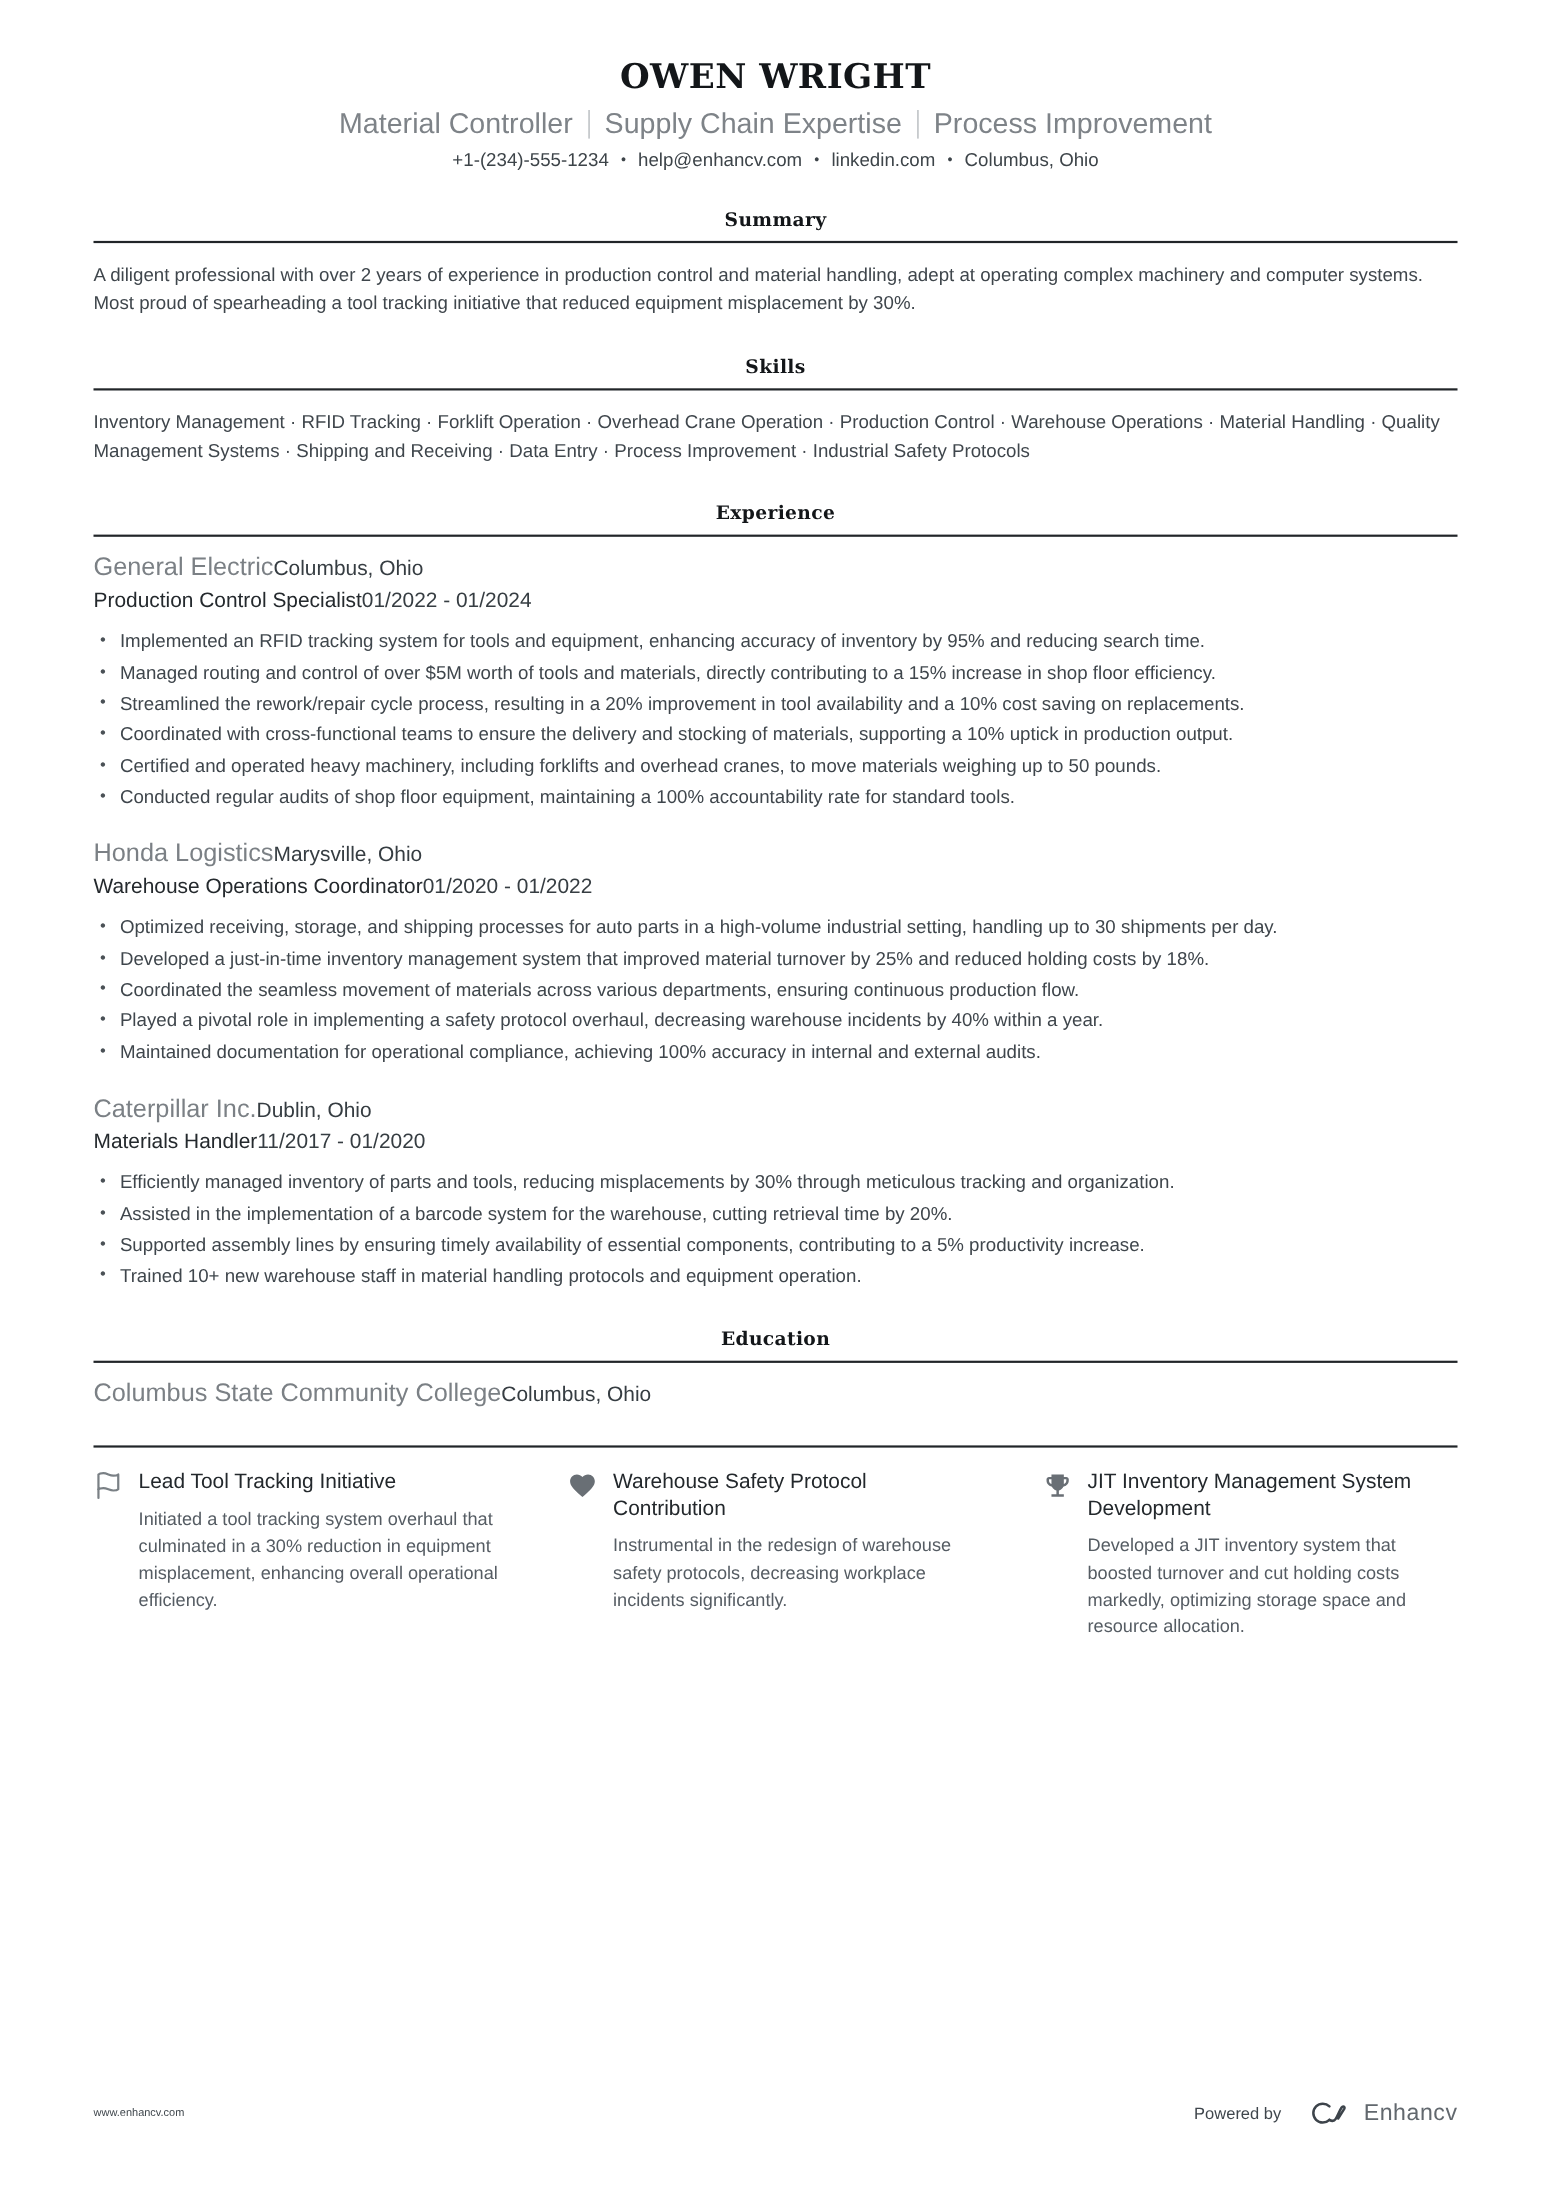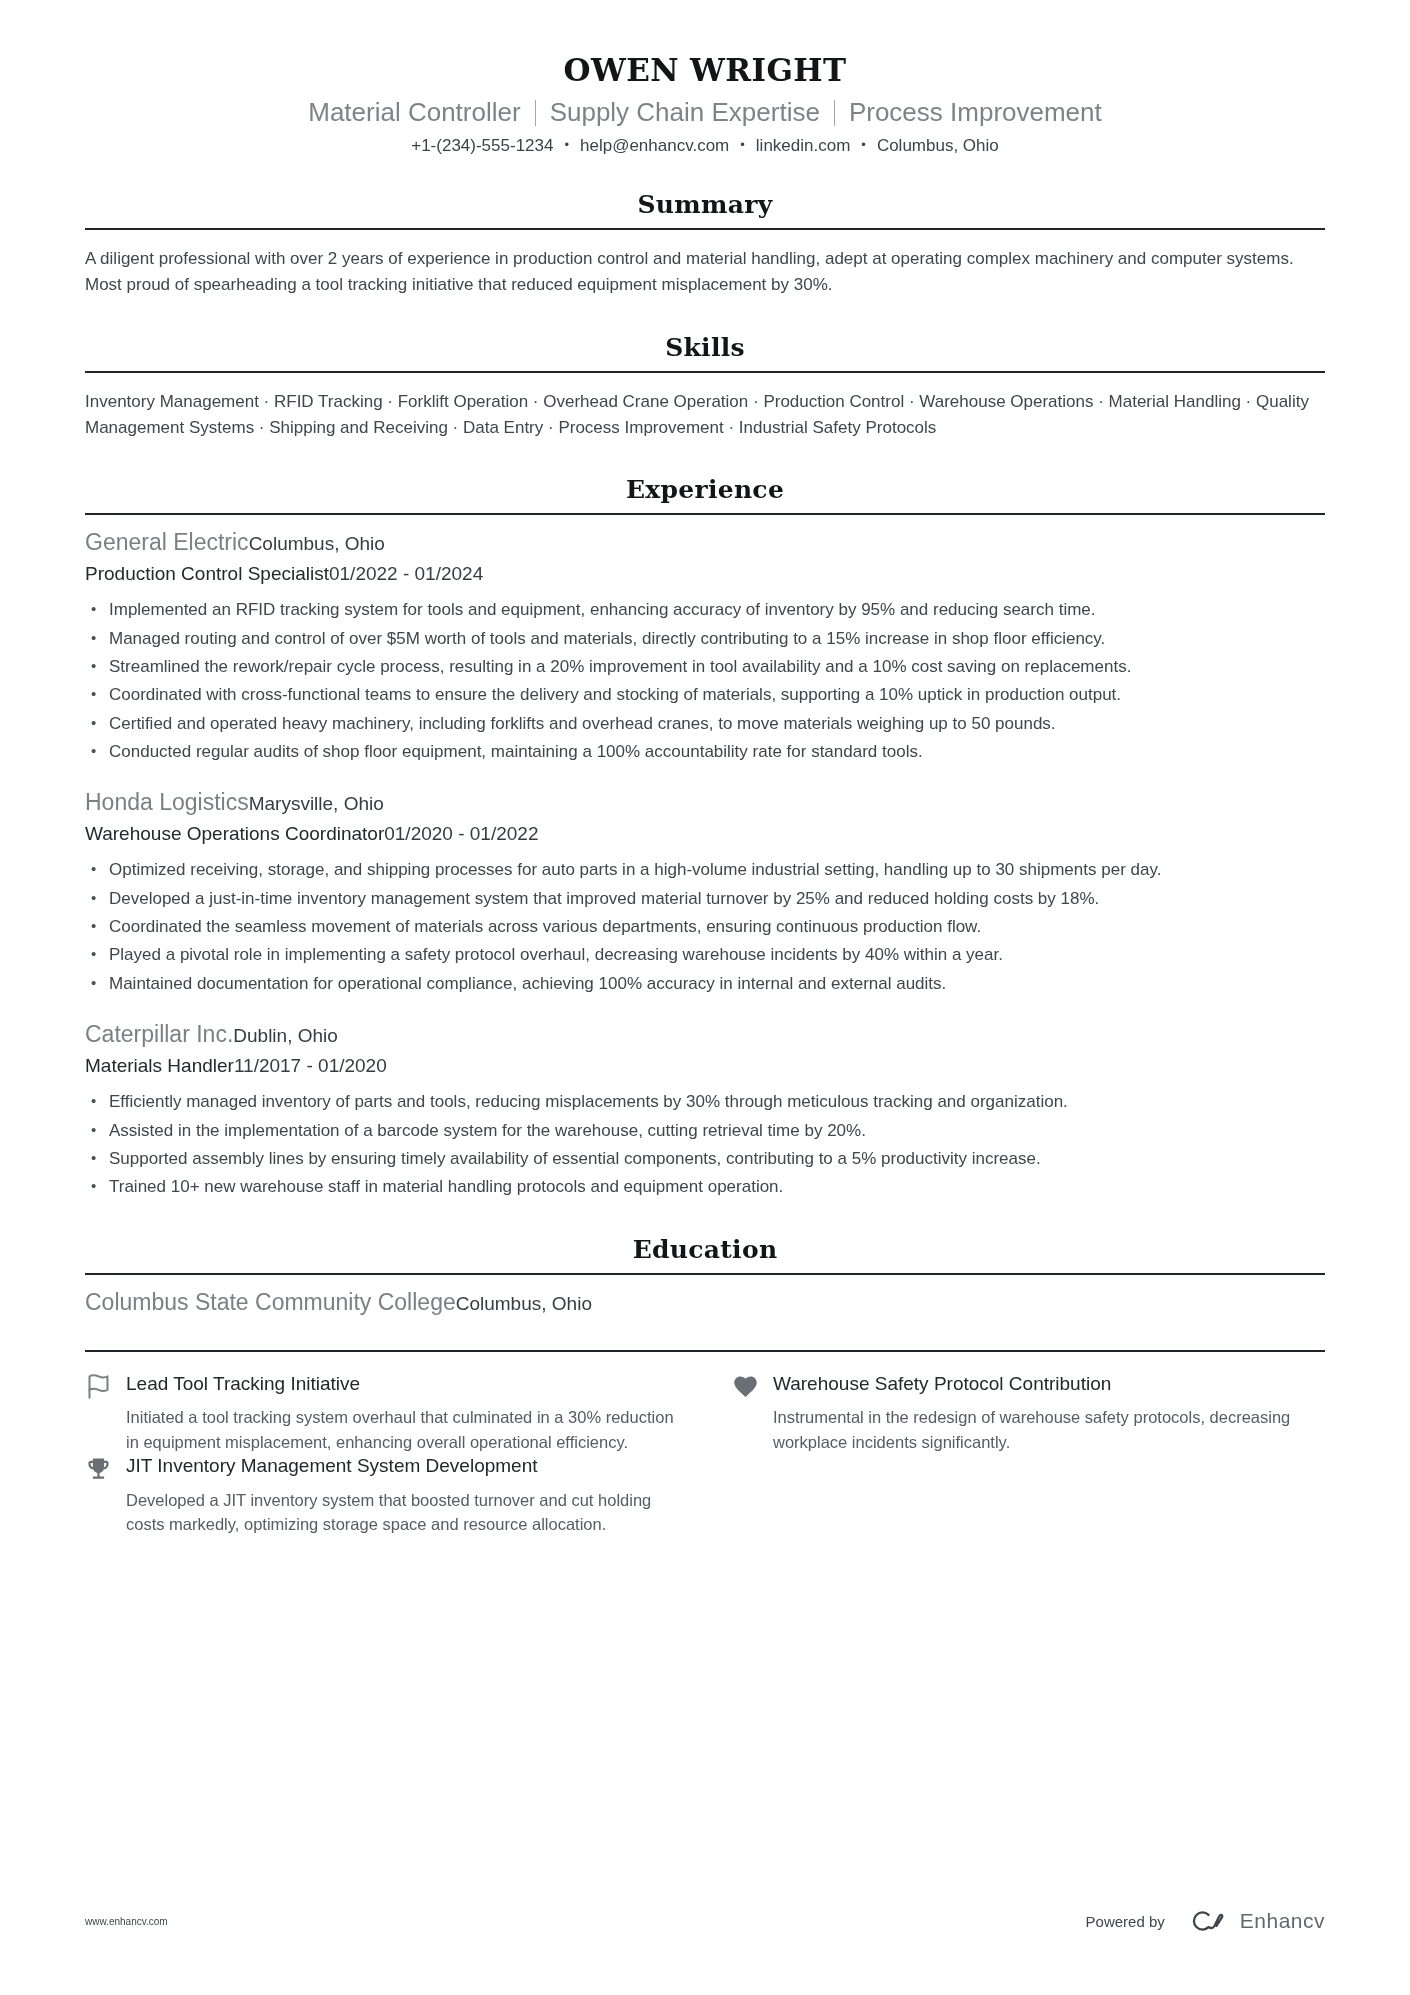--- a/index.html
+++ b/index.html
@@ -10,42 +10,42 @@
   .hdr{text-align:center;}
   .name{margin:0;font-family:"DejaVu Serif",serif;font-weight:700;font-size:31px;letter-spacing:.4px;color:#131619;}
   .subtitle{display:flex;justify-content:center;align-items:center;margin-top:9px;font-size:26px;color:#7e8388;font-weight:400;}
   .vbar{display:inline-block;width:1px;height:26px;background:#a2a7ac;margin:0 14px;}
   .contact{display:flex;justify-content:center;align-items:center;margin-top:8px;font-size:17px;color:#3d4449;}
   .dot{margin:0 11px;color:#3d4449;}
   .dot::before{content:"•";font-size:13px;position:relative;top:-2px;}
   .contact .lnk{cursor:pointer;}
 
   
-  .sec-title{margin:0;text-align:center;font-family:"DejaVu Serif",serif;font-weight:700;font-size:25px;letter-spacing:.3px;color:#131619;}
+  .sec-title{margin:0;text-align:center;font-family:"DejaVu Serif",serif;font-weight:700;font-size:17px;letter-spacing:.3px;color:#131619;}
   .sec{margin-top:34px;}
   .rule{height:2px;background:#212529;margin-top:9px;}
   .body-text{margin:16px 0 0;font-size:17px;line-height:1.55;color:#3f464c;}
 
   
   .job{margin-top:24px;}
   .job.first{margin-top:14px;}
   .row{display:flex;justify-content:flex-start;align-items:baseline;}
   .company{font-size:23px;color:#7b8085;}
   .meta{font-size:19px;color:#363d42;}
   .role{font-size:19px;color:#24292d;margin-top:5px;}
   .row.role-row{margin-top:2px;}
   ul.bullets{list-style:none;margin:12px 0 0;padding:0;}
   ul.bullets li{position:relative;padding-left:24px;font-size:17px;line-height:1.55;color:#3f464c;margin-bottom:2px;}
   ul.bullets li::before{content:"•";position:absolute;left:6px;top:0;color:#4a5156;font-size:15px;}
 
   
   .edu{margin-top:14px;}
 
   
-  .ach-grid{display:grid;grid-template-columns:1fr 1fr;column-gap:54px;margin-top:20px;}
+  .ach-grid{display:grid;grid-template-columns:1fr 1fr 1fr;column-gap:54px;margin-top:20px;}
   .ach{display:flex;align-items:flex-start;}
   .ach-icon{flex:0 0 auto;width:27px;height:27px;margin-right:14px;margin-top:1px;color:#696f75;}
   .ach-icon svg{width:27px;height:27px;display:block;}
   .ach-title{font-size:19px;line-height:1.28;color:#23282c;}
   .ach-desc{margin-top:9px;font-size:16.5px;line-height:1.5;color:#555c63;}
 
   
   .footer{position:absolute;left:85px;right:85px;bottom:62px;display:flex;justify-content:space-between;align-items:center;}
   .site{font-size:10px;color:#3f464c;cursor:pointer;}
   .powered{display:flex;align-items:center;}

